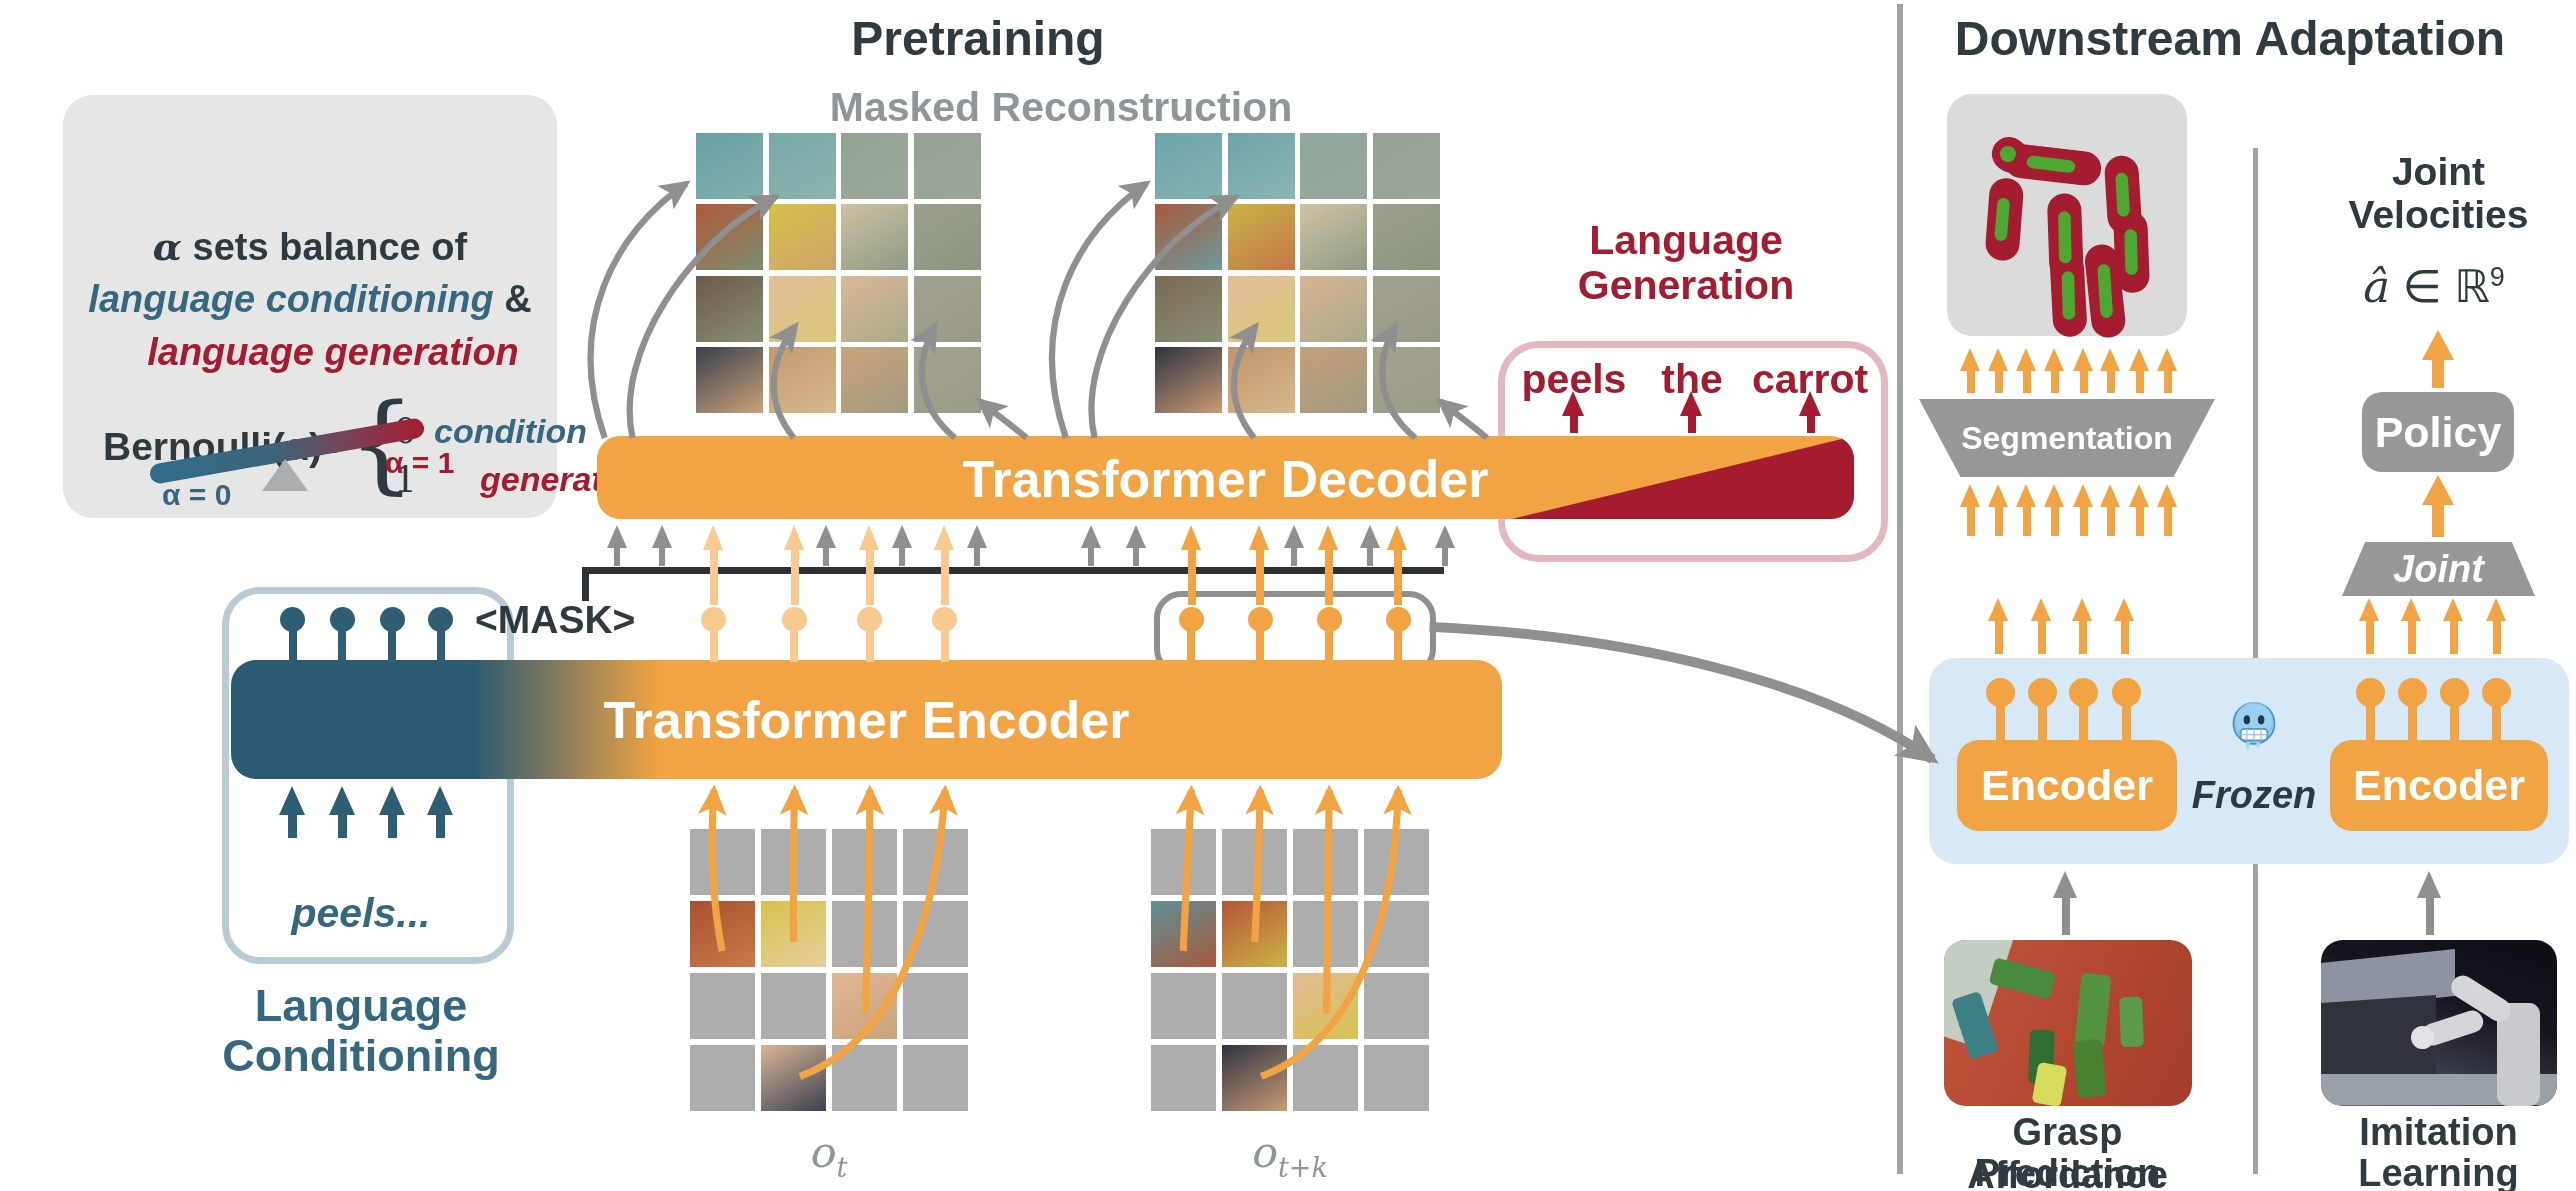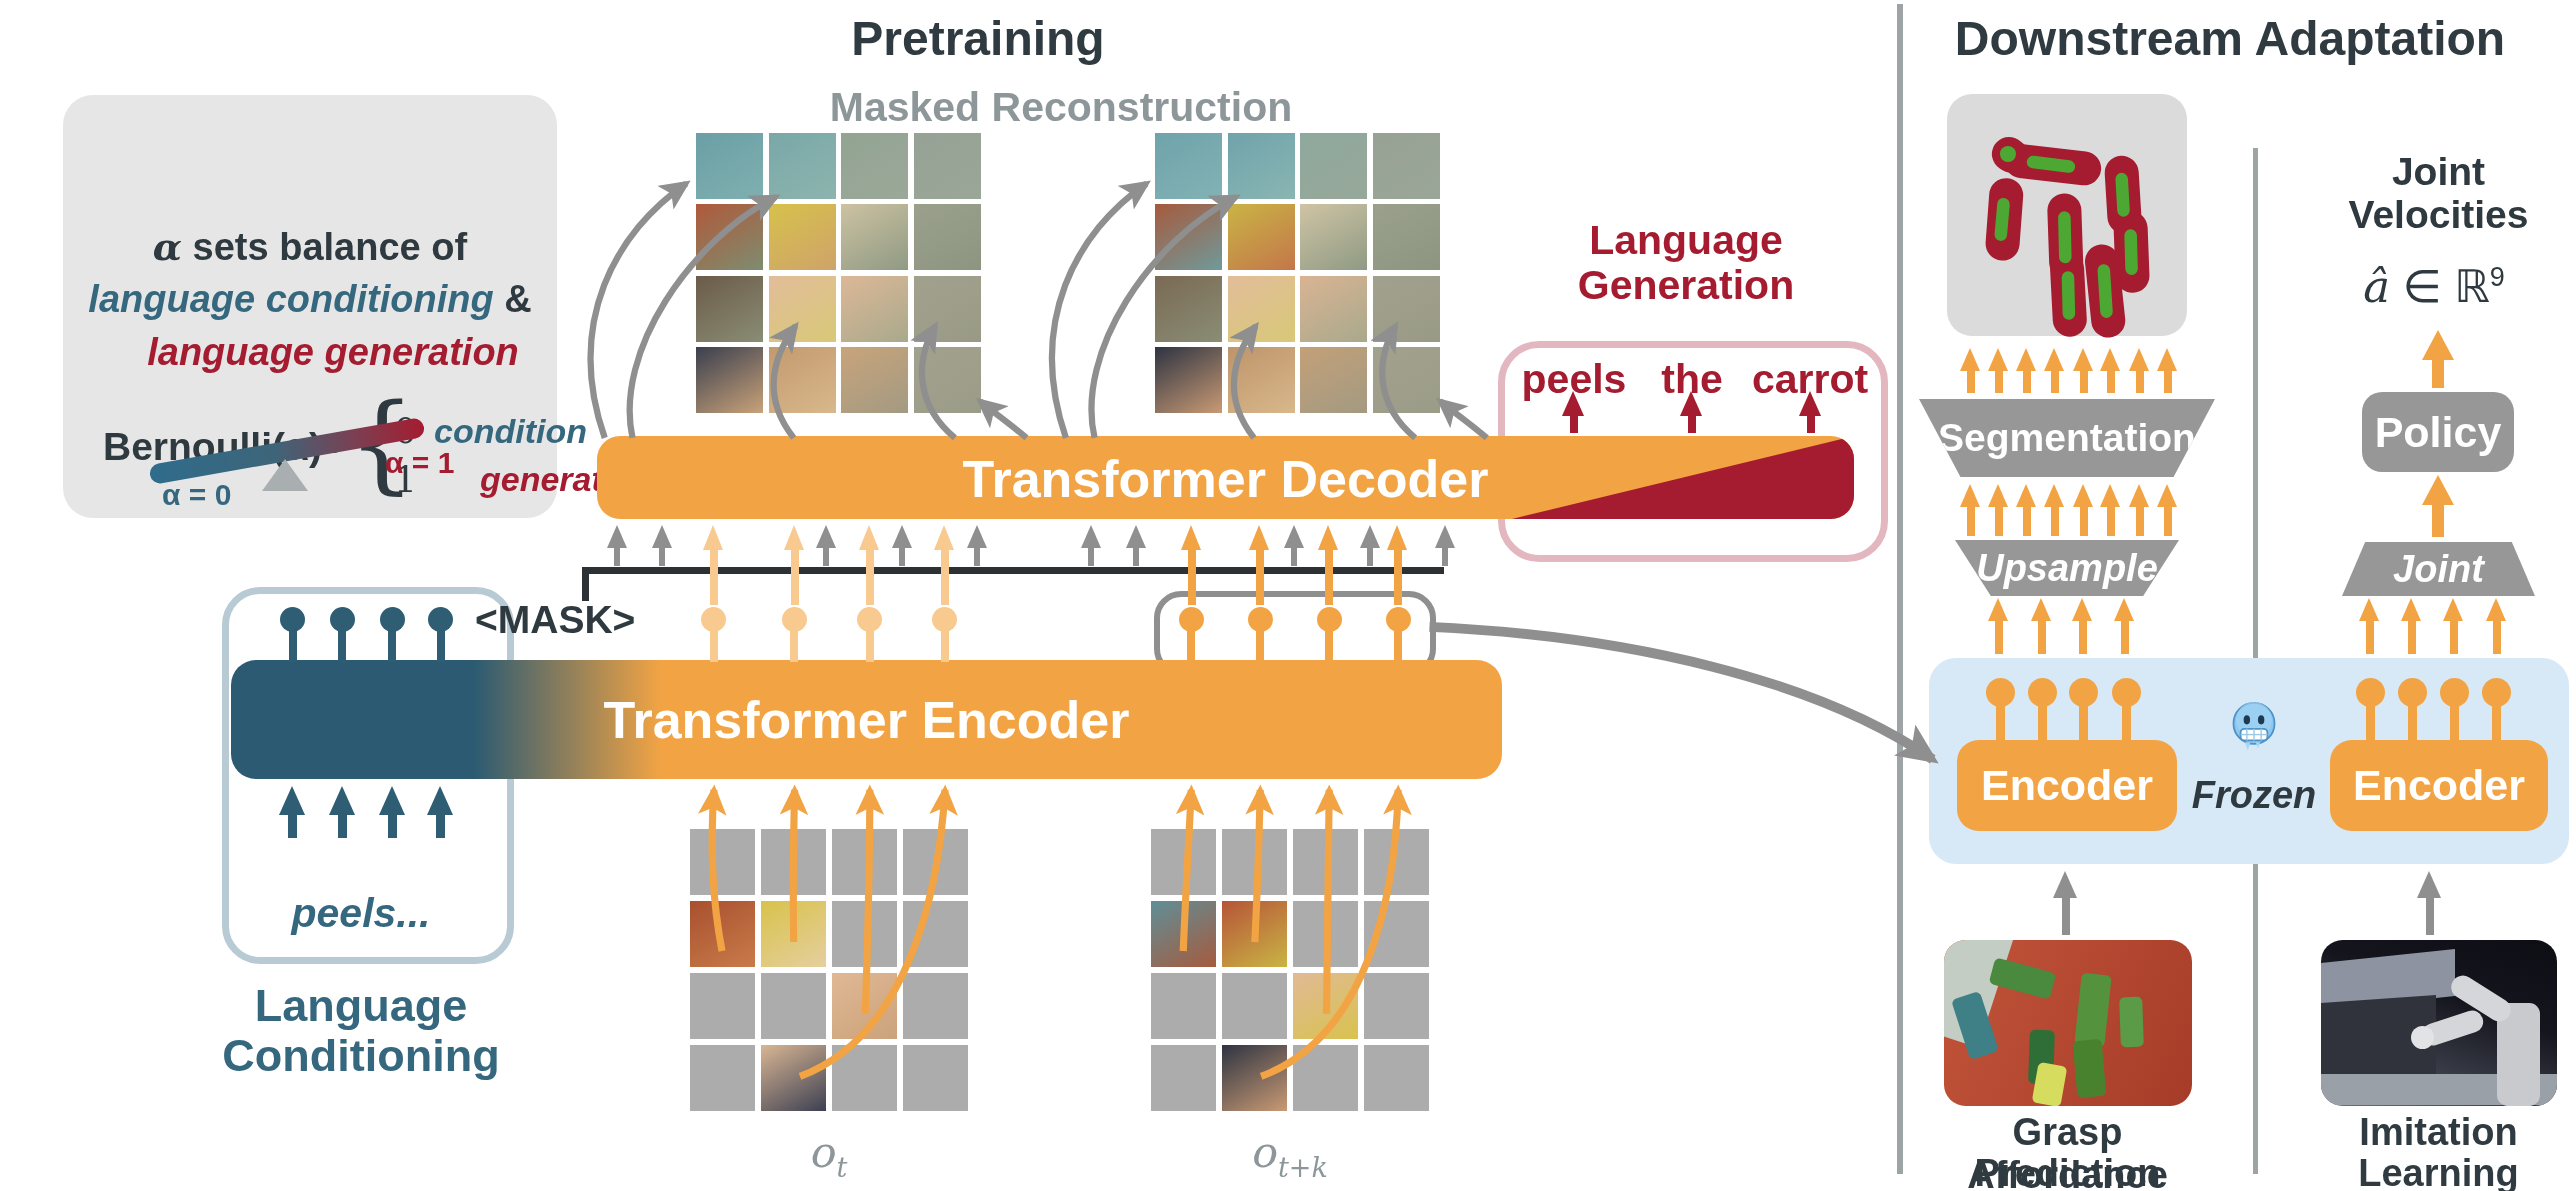--- a/index.html
+++ b/index.html
@@ -46,21 +46,21 @@
   .photo-grid{position:absolute;}
   .obs-label{position:absolute;font-family:"DejaVu Serif",serif;font-style:italic;font-size:43px;color:#8D9799;}
   .obs-label sub{font-size:27px;}
   .lc-text{position:absolute;width:278px;left:222px;text-align:center;font-size:41px;font-weight:600;
      font-style:italic;color:#35687F;}
   .lc-label{position:absolute;width:322px;left:200px;text-align:center;font-size:45px;font-weight:700;color:#35687F;}
   .lg-title{position:absolute;width:376px;left:1498px;text-align:center;font-size:41px;font-weight:700;color:#A51C30;}
   
   #segmask{left:1947px;top:94px;width:240px;height:242px;background:#DBDBDB;border-radius:25px;}
   .trap{position:absolute;background:#979797;color:#fff;text-align:center;}
-  #trap-seg{left:1919px;top:399px;width:296px;height:78px;line-height:78px;font-size:39px;font-weight:700;
+  #trap-seg{left:1919px;top:399px;width:296px;height:78px;line-height:78px;font-size:32px;font-weight:700;
      clip-path:polygon(0 0,100% 0,86% 100%,14% 100%);}
   #trap-up{left:1955px;top:540px;width:224px;height:56px;line-height:56px;font-size:38px;font-weight:600;
      font-style:italic;clip-path:polygon(0 0,100% 0,84% 100%,16% 100%);}
   #trap-pool{left:2342px;top:542px;width:193px;height:54px;line-height:54px;font-size:38px;font-weight:600;
      font-style:italic;clip-path:polygon(12% 0,88% 0,100% 100%,0 100%);}
   #policy-box{left:2362px;top:392px;width:152px;height:80px;line-height:80px;background:#979797;border-radius:20px;
      color:#fff;text-align:center;font-size:43px;font-weight:600;}
   #blue-panel{left:1929px;top:658px;width:640px;height:206px;background:#D7E8F7;border-radius:27px;}
   .enc-box{position:absolute;top:740px;height:91px;line-height:91px;background:#F2A444;border-radius:21.5px;
      color:#fff;text-align:center;font-size:43px;font-weight:600;}
@@ -125,21 +125,20 @@
 
   <div class="lc-text" style="top:890px;">peels...</div>
   <div class="lc-label" style="top:980px;">Language</div>
   <div class="lc-label" style="top:1030px;">Conditioning</div>
 
   <div class="obs-label ctr" style="left:829px;top:1127px;"><span>o</span><sub>t</sub></div>
   <div class="obs-label ctr" style="left:1290px;top:1127px;"><span>o</span><sub>t+k</sub></div>
 
   <div class="abs" id="segmask"></div>
   <div class="trap" id="trap-seg"><span>Segmentation</span></div>
-  <div class="trap" id="trap-up"><span>Upsample</span></div>
 
   <div class="jv" style="top:150px;">Joint</div>
   <div class="jv" style="top:193px;">Velocities</div>
   <div class="abs ctr" id="action-math"><span class="serifmath">â</span><span> ∈ </span><span>ℝ</span><sup>9</sup></div>
   <div class="abs" id="policy-box"><span>Policy</span></div>
   <div class="trap" id="trap-pool"><span>Joint</span></div>
 
   <div class="abs" id="blue-panel"></div>
   <div class="enc-box" style="left:1957px;width:220px;"><span>Encoder</span></div>
   <div class="enc-box" style="left:2330px;width:218px;"><span>Encoder</span></div>

